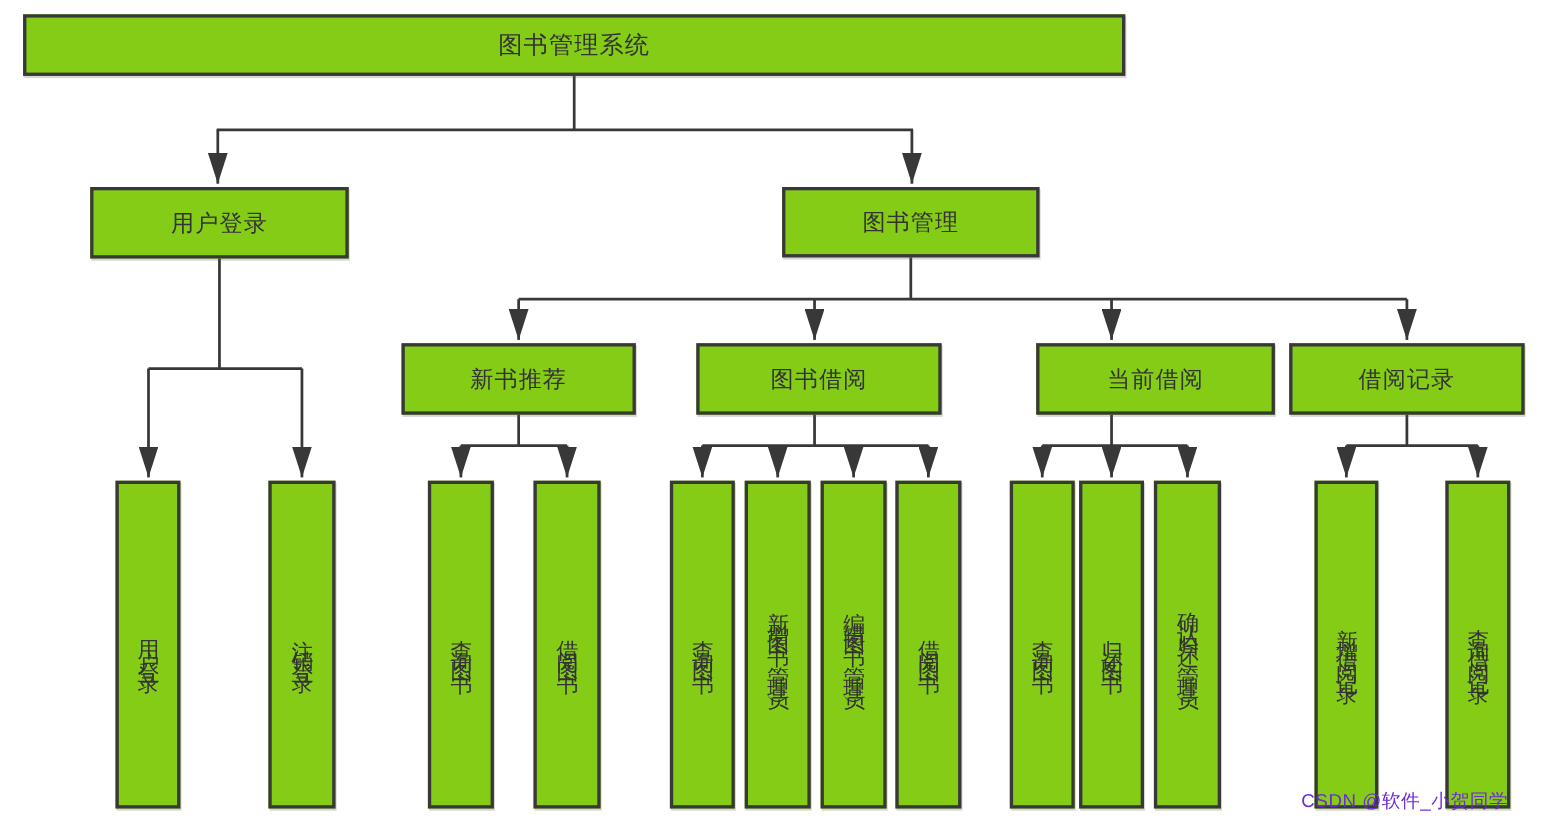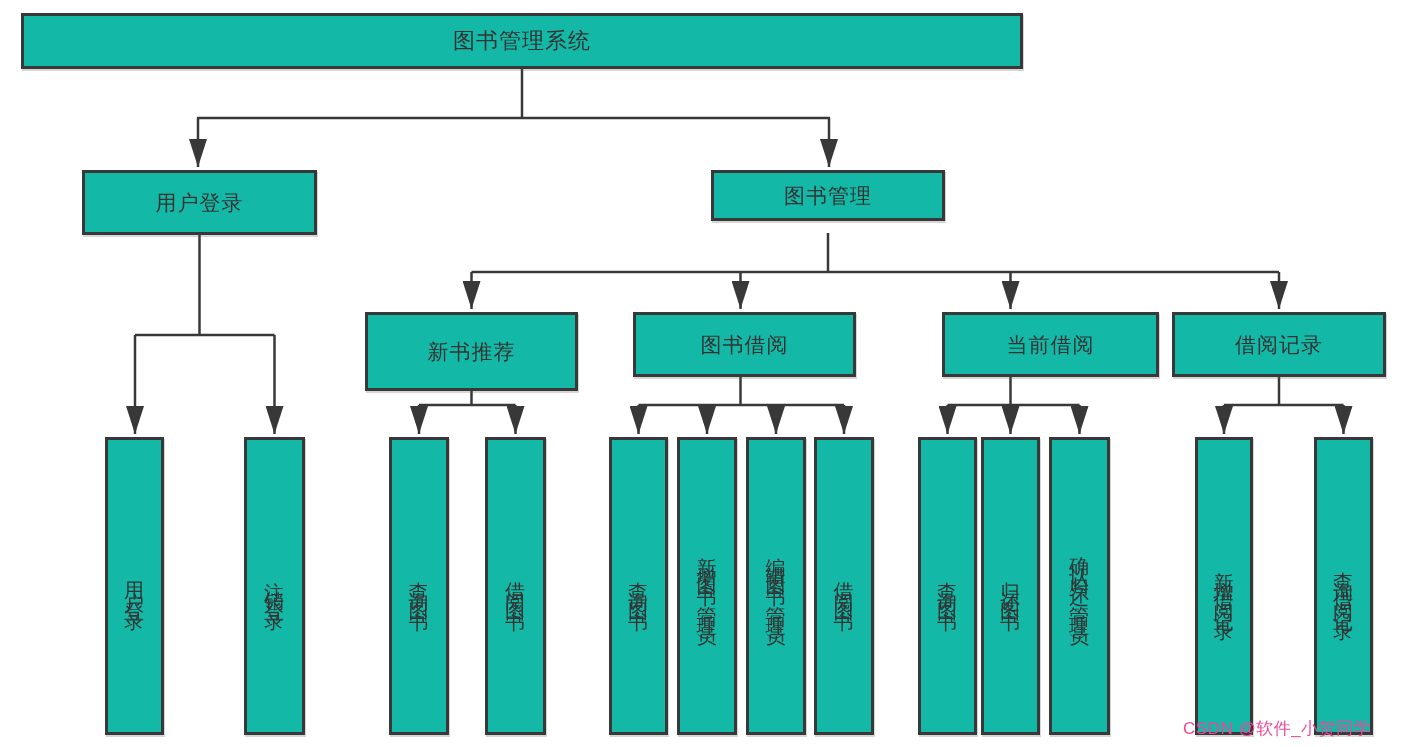--- a/index.html
+++ b/index.html
@@ -7,21 +7,21 @@
     width: 1405px; height: 747px;
     background: #ffffff;
     font-family: "Liberation Sans", sans-serif;
     position: relative;
     overflow: hidden;
   }
   .stage { position: absolute; left: 0; top: 0; width: 1405px; height: 747px; }
   svg.connectors { position: absolute; left: 0; top: 0; }
   .node {
     position: absolute;
-    background: #14b8a6;
+    background: #84cc16;
     border: 3px solid #383838;
     box-sizing: border-box;
     display: flex;
     align-items: center;
     justify-content: center;
     color: #333333;
     box-shadow: 1px 2px 0 rgba(90,90,90,0.25);
   }
   .h-node { font-size: 21px; letter-spacing: 1px; white-space: nowrap; }
   .title-node { font-size: 22px; }
@@ -90,23 +90,23 @@
       <path d="M1279 375 V405"></path>
       <path d="M1224 405 H1343.5"></path>
       <line x1="1224" y1="405" x2="1224" y2="434" marker-end="url(#arw)"></line>
       <line x1="1343.5" y1="405" x2="1343.5" y2="434" marker-end="url(#arw)"></line>
     </g>
   </svg>
 
   <div class="node h-node title-node" style="left:21px; top:13px; width:1002px; height:56px;">图书管理系统</div>
 
   <div class="node h-node" style="left:82px; top:170px; width:235px; height:65px;">用户登录</div>
-  <div class="node h-node" style="left:711px; top:170px; width:234px; height:51px;">图书管理</div>
+  <div class="node h-node" style="left:711px; top:170px; width:234px; height:64px;">图书管理</div>
 
-  <div class="node h-node" style="left:365px; top:312px; width:213px; height:79px;">新书推荐</div>
+  <div class="node h-node" style="left:365px; top:312px; width:213px; height:65px;">新书推荐</div>
   <div class="node h-node" style="left:633px; top:312px; width:223px; height:65px;">图书借阅</div>
   <div class="node h-node" style="left:942px; top:312px; width:217px; height:65px;">当前借阅</div>
   <div class="node h-node" style="left:1172px; top:312px; width:214px; height:65px;">借阅记录</div>
 
   <div class="node v-node" style="left:105px; top:437px; width:59px; height:298px;">用户登录</div>
   <div class="node v-node" style="left:244px; top:437px; width:61px; height:298px;">注销登录</div>
 
   <div class="node v-node" style="left:389px; top:437px; width:60px; height:298px;">查询图书</div>
   <div class="node v-node" style="left:485px; top:437px; width:61px; height:298px;">借阅图书</div>
 
@@ -115,15 +115,15 @@
   <div class="node v-node" style="left:746px; top:437px; width:60px; height:298px;">编辑图书（管理员）</div>
   <div class="node v-node" style="left:814px; top:437px; width:60px; height:298px;">借阅图书</div>
 
   <div class="node v-node" style="left:918px; top:437px; width:59px; height:298px;">查询图书</div>
   <div class="node v-node" style="left:981px; top:437px; width:59px; height:298px;">归还图书</div>
   <div class="node v-node" style="left:1049px; top:437px; width:61px; height:298px;">确认归还（管理员）</div>
 
   <div class="node v-node" style="left:1195px; top:437px; width:58px; height:298px;">新增借阅记录</div>
   <div class="node v-node" style="left:1314px; top:437px; width:59px; height:298px;">查询借阅记录</div>
 
-  <div class="watermark" style="left:1183px; top:717px; color:#ec4899;">CSDN @软件_小贺同学</div>
+  <div class="watermark" style="left:1183px; top:717px; color:#6d28d9;">CSDN @软件_小贺同学</div>
 
 </div>
 
 </body></html>

